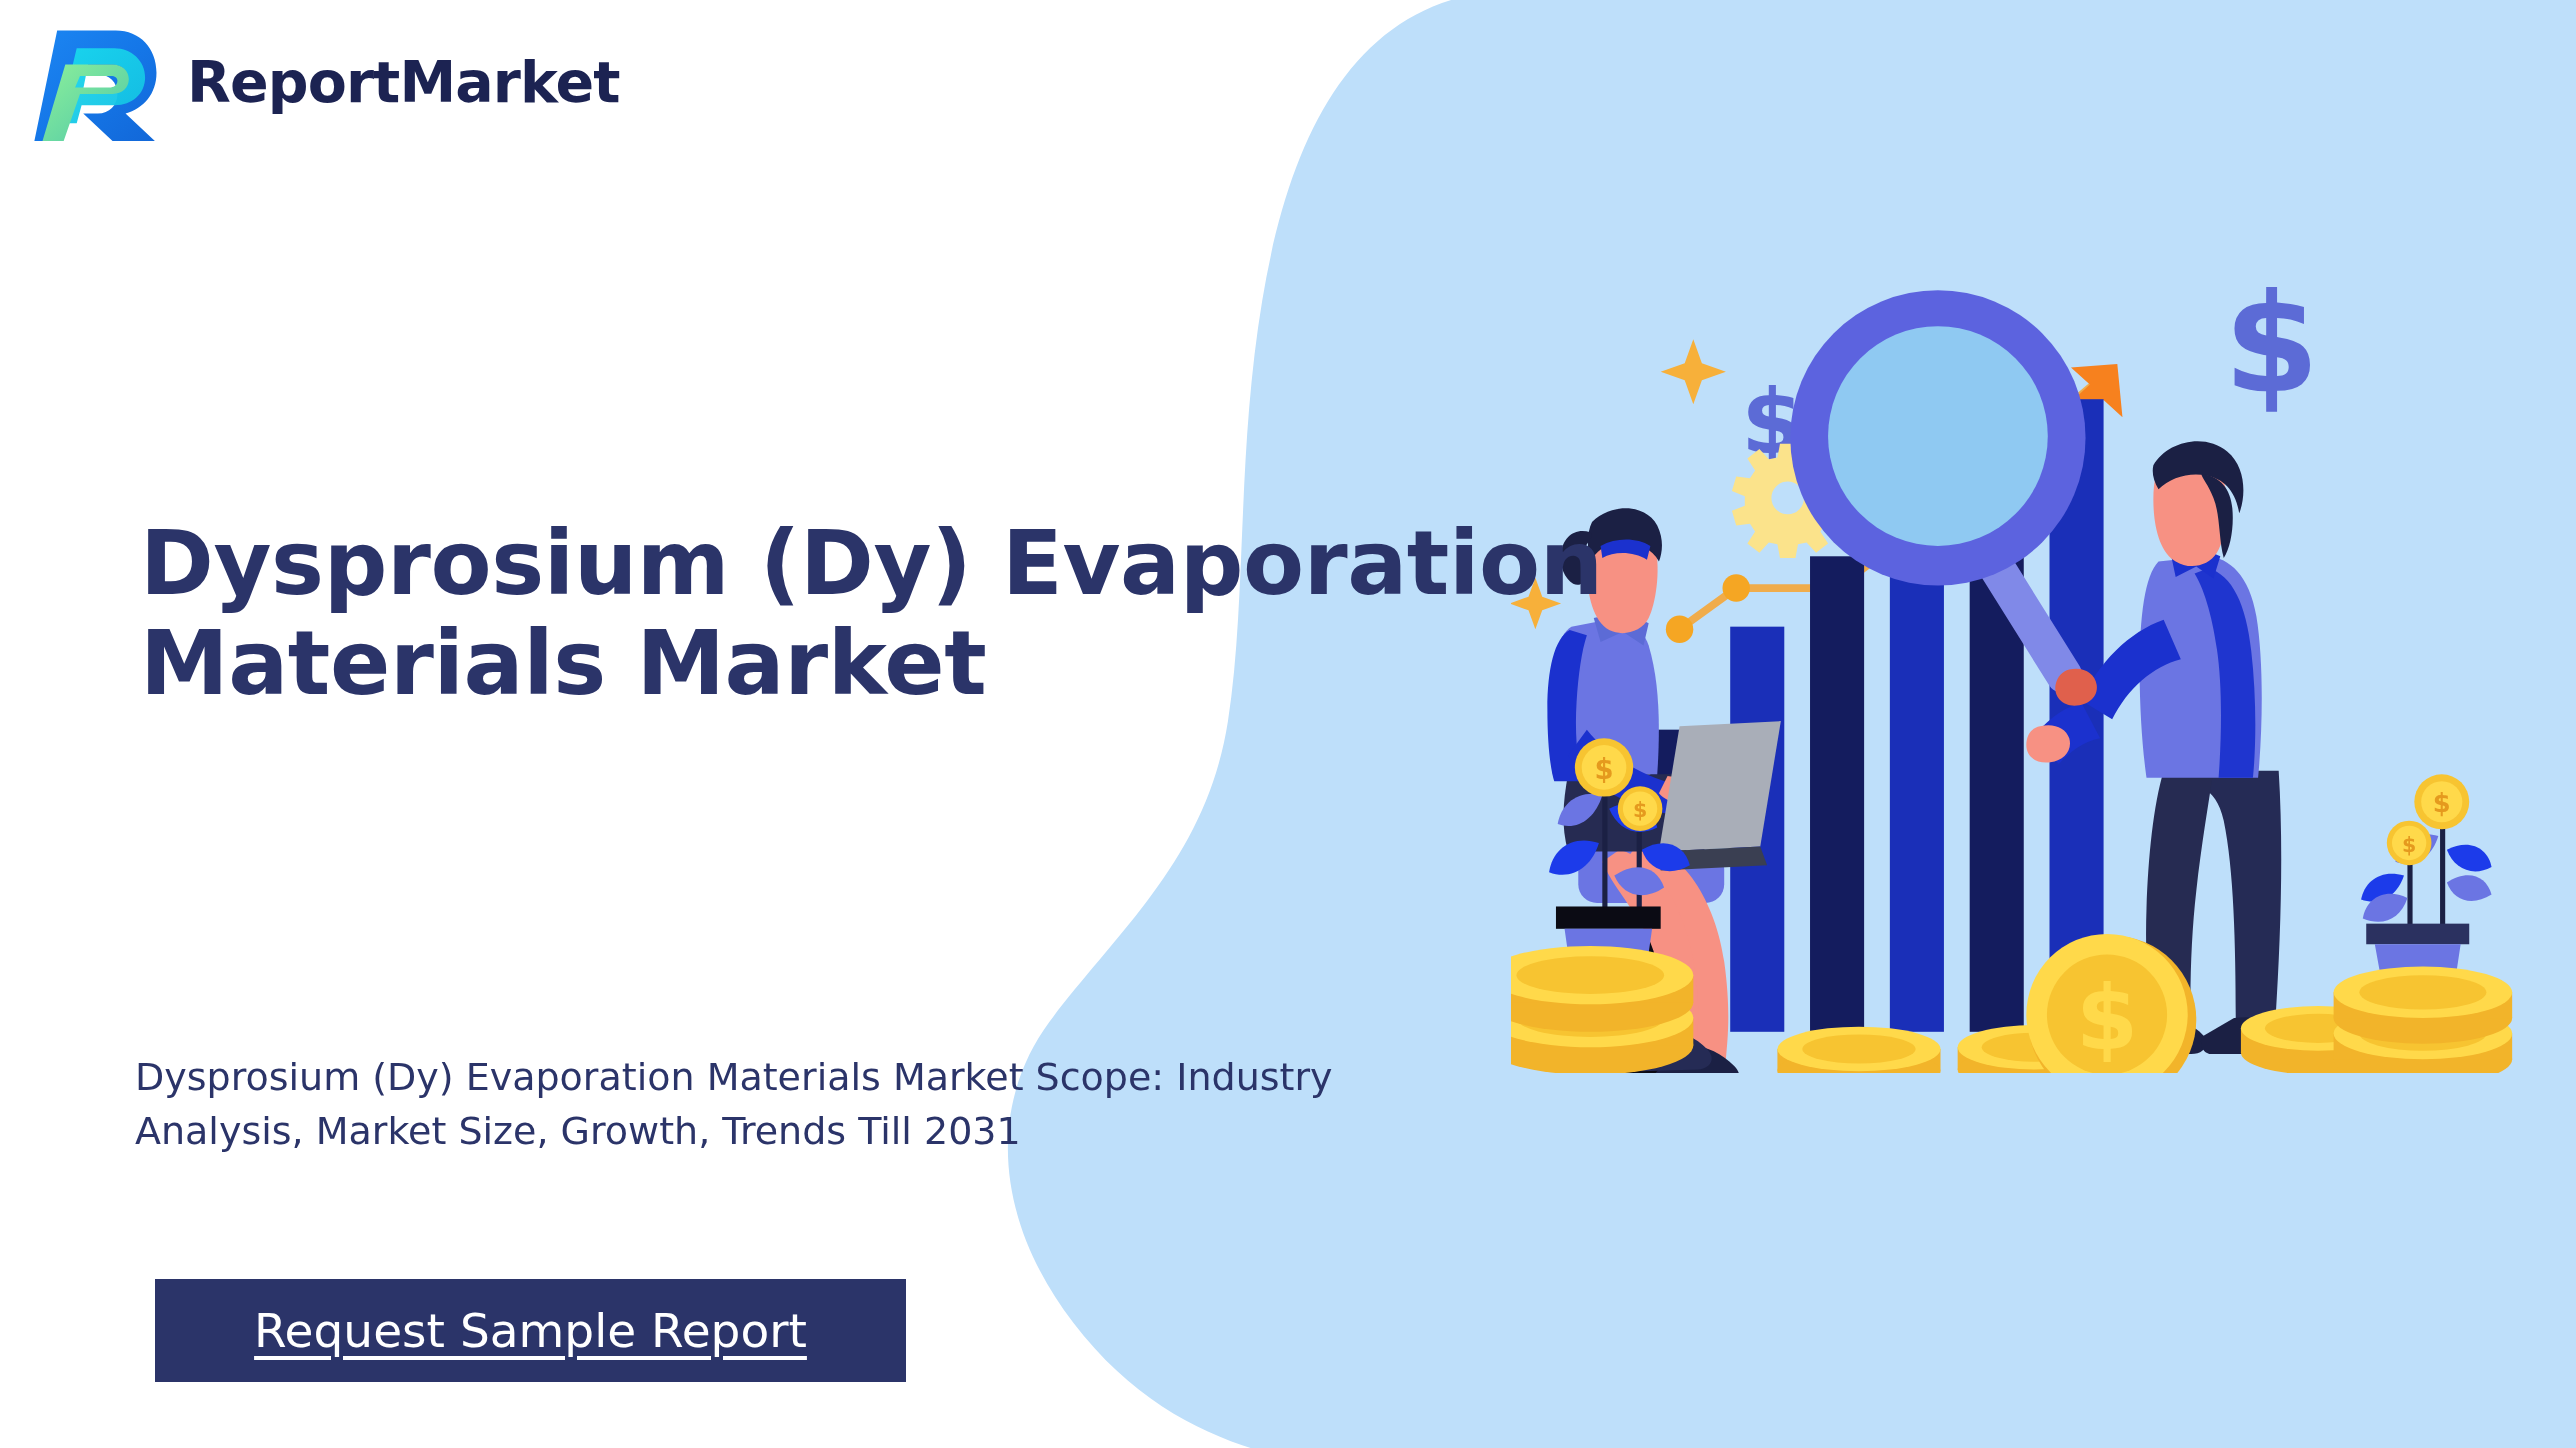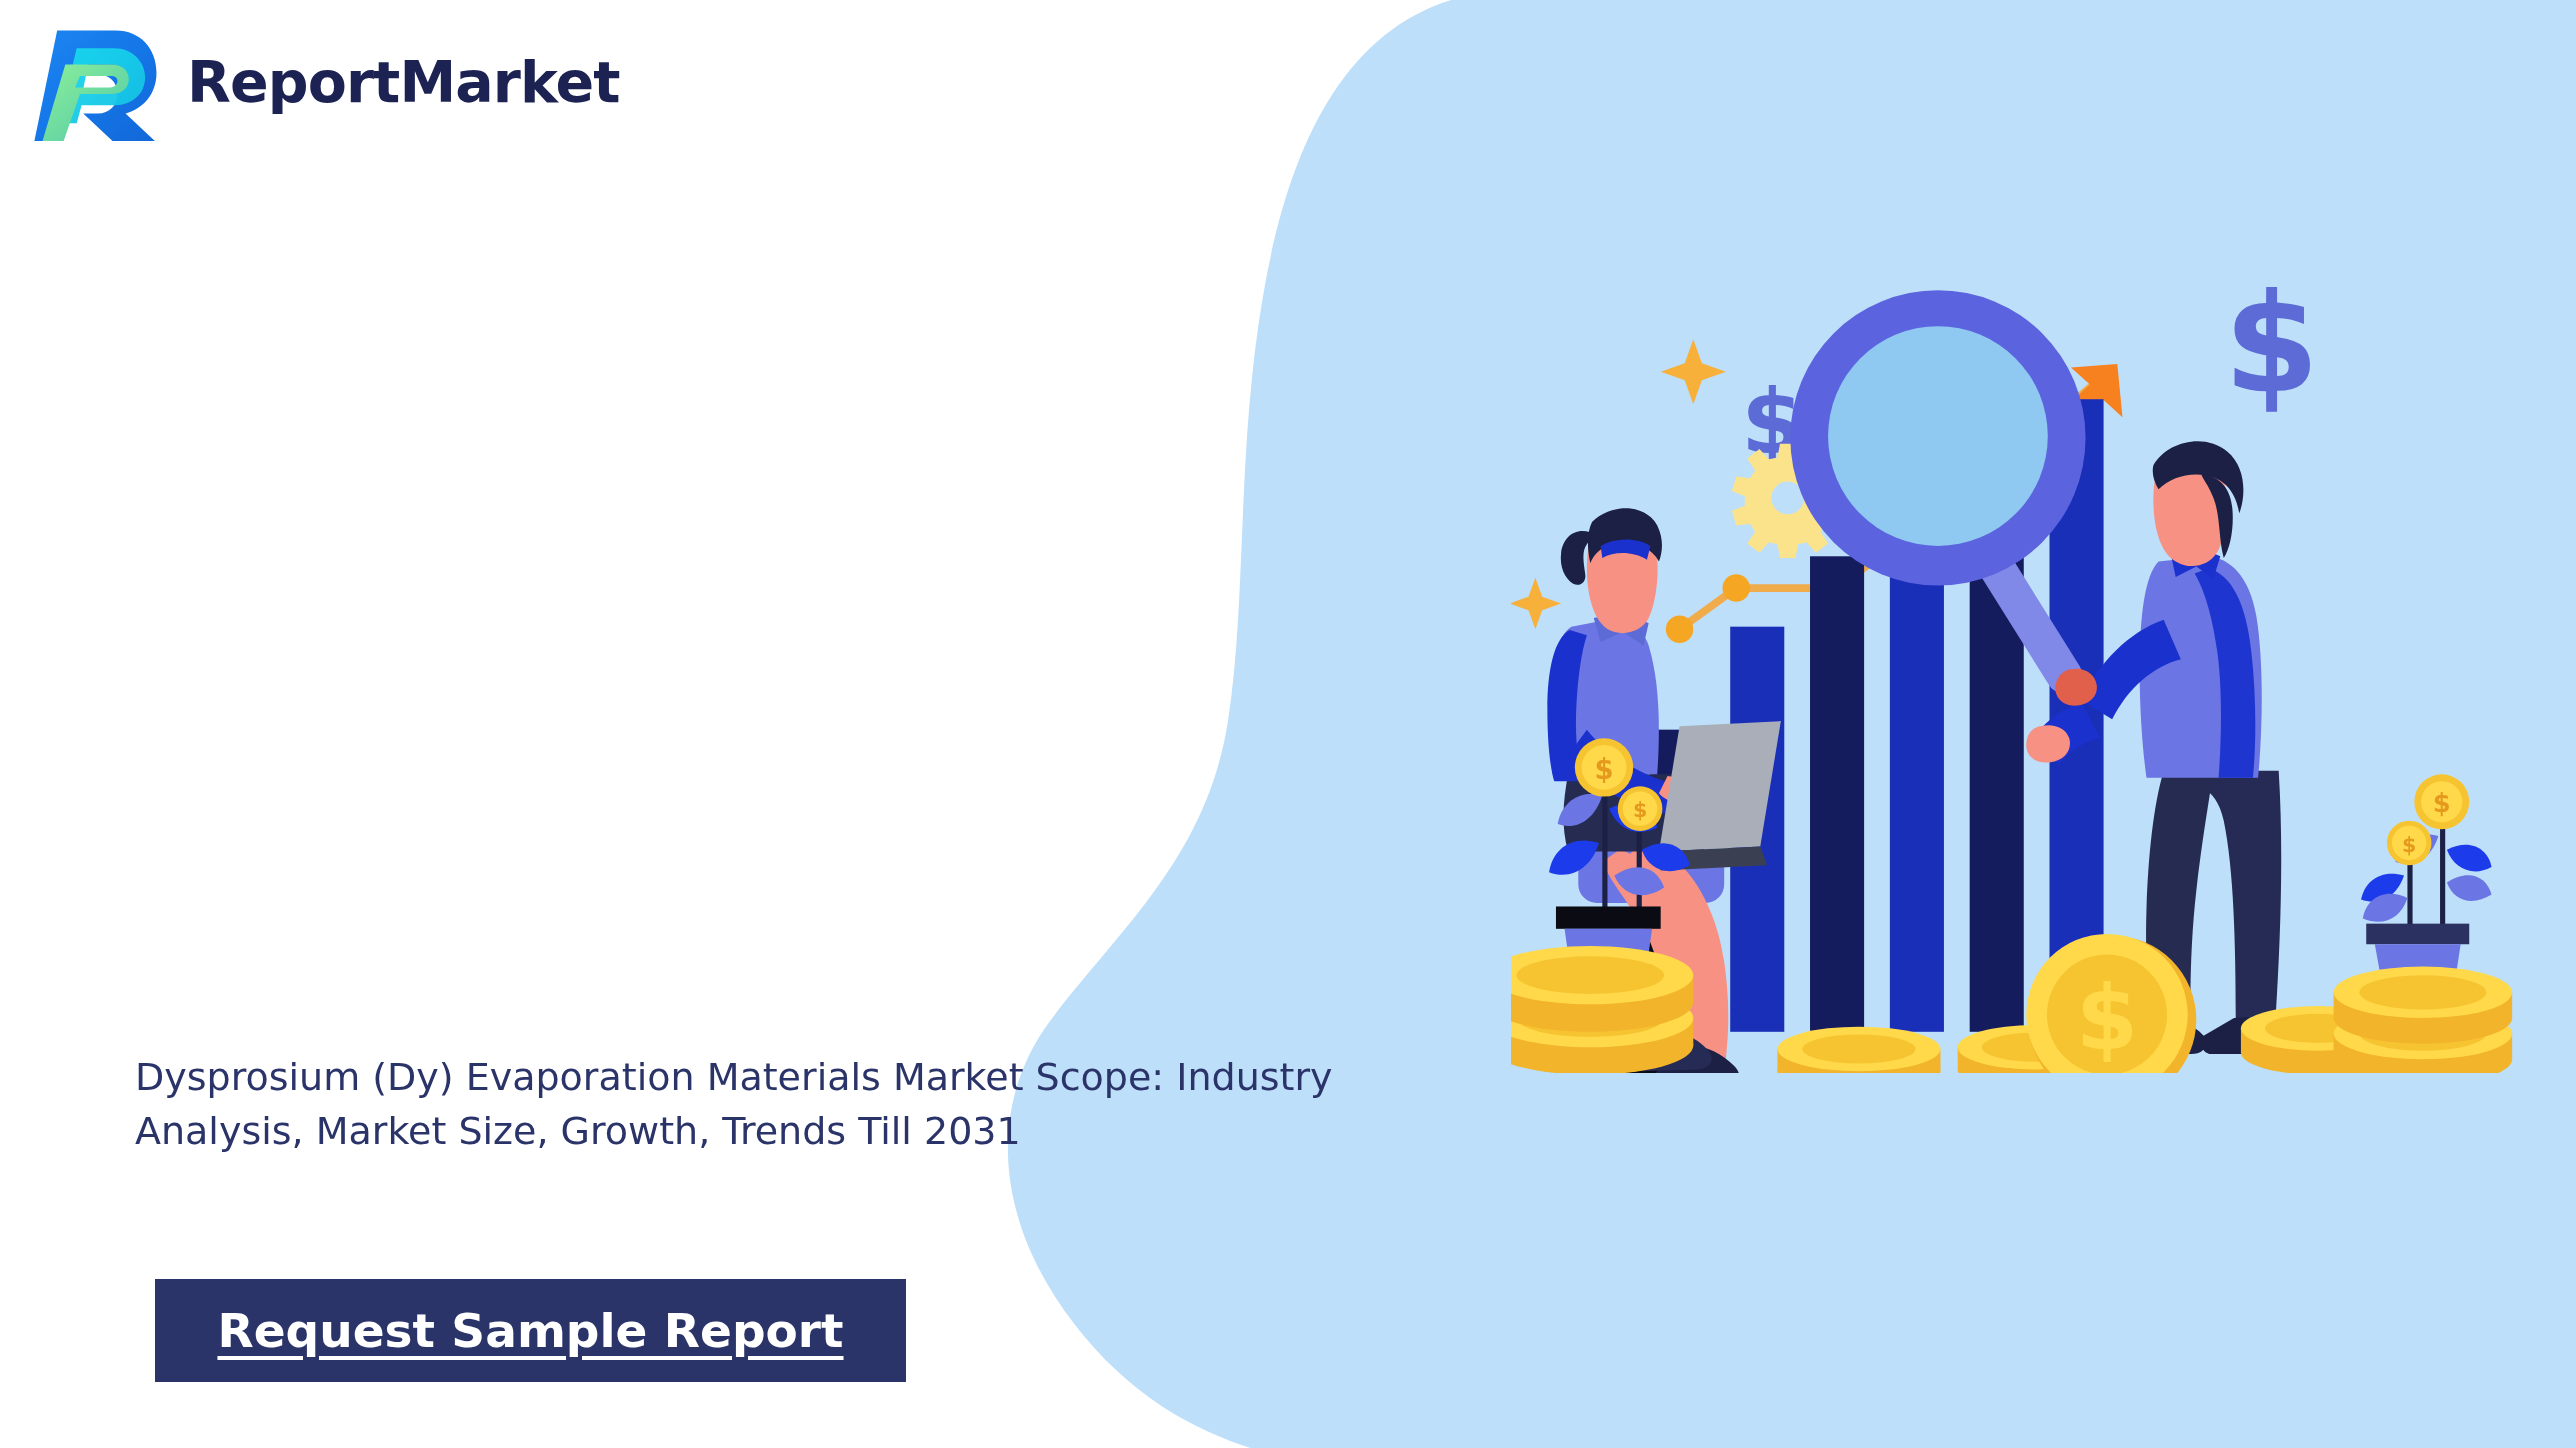--- a/index.html
+++ b/index.html
@@ -37,21 +37,21 @@
     white-space:pre-line;z-index:6;
   }
   .cta{
     position:absolute;left:155px;top:1279px;
     width:751px;height:103px;
     background:#2B3469;border:none;padding:0;
     display:flex;align-items:center;justify-content:center;
     cursor:pointer;z-index:6;
   }
   .cta span{
-    color:#FFFFFF;font-weight:bold;font-size:47px;
+    color:#FFFFFF;font-weight:normal;font-size:47px;
     text-decoration:underline;text-underline-offset:8.6px;
     text-decoration-thickness:4.3px;letter-spacing:0px;
   }
 
   
   .illus{position:absolute;left:1511px;top:249px;width:1065px;height:824px;}
 </style>
 </head>
 <body>
 
@@ -93,20 +93,21 @@
 
       <path d="M44,56 H96 C108,56 116,64 116,74 C116,84 108,92 96,92 H56 L36,150 H10 L38,56 Z
                M56,70 L50,84 H94 C99,84 102,80 102,76 C102,72 99,70 94,70 Z" fill="url(#gGreen)"></path>
     </svg>
     <div class="logo-word">
       <span>Report</span>
       <span>Market</span>
     </div>
   </div>
 
+  <h1 class="headline">Dysprosium (Dy) Evaporation Materials Market</h1>
 
   <p class="subhead">Dysprosium (Dy) Evaporation Materials Market Scope: Industry Analysis, Market Size, Growth, Trends Till 2031</p>
 
   <div class="cta">
     <span>Request Sample Report</span>
   </div>
 
   <svg class="illus" viewBox="0 0 1240 960">
 
     <path d="M212,105 L222,133 L250,143 L222,153 L212,181 L202,153 L174,143 L202,133 Z" fill="#F7B03A"></path>

